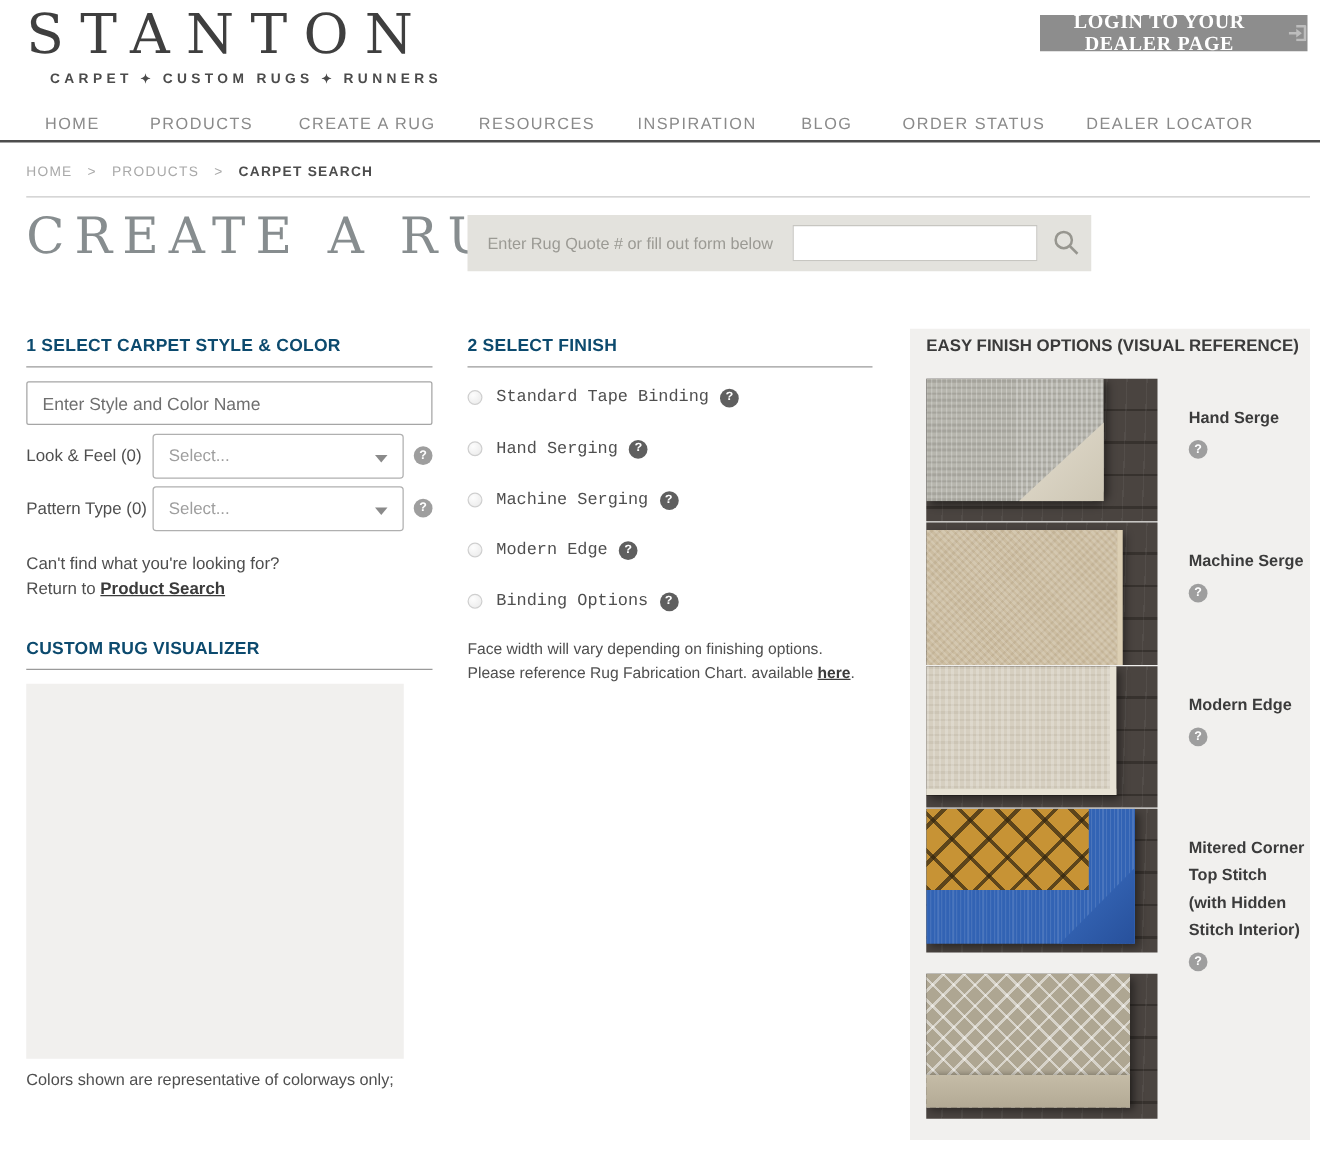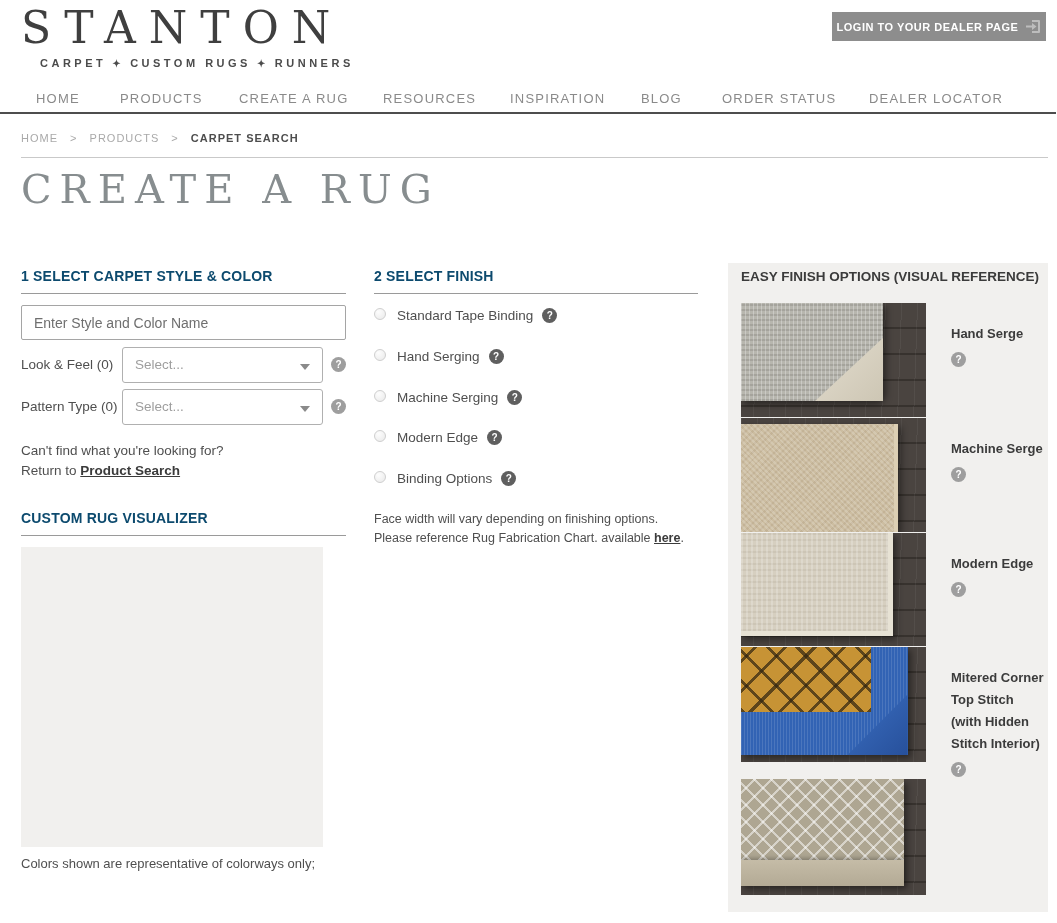--- a/index.html
+++ b/index.html
@@ -8,22 +8,22 @@
   .page { position:relative; width:1056px; height:923px; background:#fff; overflow:hidden; }
 
   
   .logo { position:absolute; left:21px; top:2px; font-family:"DejaVu Serif", serif;
           font-size:44px; letter-spacing:13px; color:#3f3f3f; font-weight:500; }
   .tagline { position:absolute; left:40px; top:57px; font-size:11px; letter-spacing:3.5px;
              color:#4b4b4b; font-weight:600; }
   .tag-sep { color:#4b4b4b; margin:0 6px; font-size:10px; }
   .login-btn { position:absolute; left:832px; top:12px; width:214px; height:29px;
                background:#8d8d8d; border:none; color:#ffffff; font-weight:700;
-               font-size:11px; letter-spacing:0.5px; display:flex; align-items:center;
-               justify-content:center; gap:8px; cursor:pointer; font-family:Liberation Sans, sans-serif; }
+               font-size:16px; letter-spacing:0.5px; display:flex; align-items:center;
+               justify-content:center; gap:8px; cursor:pointer; font-family:Liberation Serif, serif; }
   .login-icon { display:inline-flex; }
 
   
   .nav { position:absolute; top:91px; left:0; width:100%; height:22px; }
   .nav a { position:absolute; top:0; font-size:13px; letter-spacing:1.2px; color:#8a8a8a;
            text-decoration:none; }
   .nav-rule { position:absolute; top:112px; left:0; width:1057px; height:2px; background:#4d4d4d; }
 
   
   .breadcrumb { position:absolute; left:21px; top:132px; font-size:11px; letter-spacing:1px;
@@ -71,22 +71,22 @@
   .field-row .qicon { position:absolute; left:310px; top:10px; }
   .help-text { position:absolute; left:21px; top:429px; font-size:13.5px; color:#4f4f4f;
                line-height:20px;margin-top:12px; }
   .help-link { color:#3b3b3b; font-weight:700; text-decoration:underline; }
   .vis-heading { position:absolute; left:21px; top:510px; width:325px; }
   .vis-box { position:absolute; left:21px; top:547px; width:302px; height:300px; background:#f1f0ee; }
   .vis-note { position:absolute; left:21px; top:856px; font-size:13px; color:#4f4f4f; }
 
   
   .col2-heading { position:absolute; left:374px; top:268px; width:324px; }
-  .finish-option { position:absolute; left:374px; height:20px; display:flex; align-items:flex-start;
-                   gap:9px; cursor:pointer; }
+  .finish-option { position:absolute; left:374px; height:20px; display:flex; align-items:center;
+                   gap:9px; cursor:pointer;font-family:Liberation Mono, monospace; }
   .radio { width:12px; height:12px; border-radius:50%; border:1px solid #cfcfcf;
            background:radial-gradient(circle at 35% 30%, #fdfdfd, #e9e9e9); flex:0 0 auto; }
   .finish-option .olabel { font-size:13.5px; color:#4f4f4f; padding-left:2px; }
   .finish-note { position:absolute; left:374px; top:510px; font-size:12.5px; color:#4f4f4f;
                  line-height:19px; }
   .finish-note .note-link { color:#3b3b3b; font-weight:700; text-decoration:underline; }
 
   
   .panel { position:absolute; left:728px; top:263px; width:320px; height:649px; background:#f1f0ee;padding-left:36px; }
   .panel-heading { position:absolute; left:13px; top:6px; font-size:13.5px; font-weight:700;
@@ -174,20 +174,32 @@
   <div class="breadcrumb">
     <a href="#" class="crumb">HOME</a>
     <span class="sep">&gt;</span>
     <a href="#" class="crumb">PRODUCTS</a>
     <span class="sep">&gt;</span>
     <span class="crumb current">CARPET SEARCH</span>
   </div>
   <div class="crumb-rule"></div>
 
   <div class="page-title">CREATE A RUG</div>
+  <div class="quote-bar">
+    <span class="quote-label">Enter Rug Quote # or fill out form below</span>
+    <input class="quote-input" type="text" value="" style="">
+    <button class="quote-search-btn">
+      <span>
+        <svg width="22" height="22" viewBox="0 0 22 22">
+            <circle cx="9" cy="9" r="6.5" fill="none" stroke="#97968f" stroke-width="2"></circle>
+            <line x1="14" y1="14" x2="20" y2="20" stroke="#97968f" stroke-width="2"></line>
+          </svg>
+      </span>
+    </button>
+  </div>
 
   <div class="sec-heading col1-heading">1 SELECT CARPET STYLE &amp; COLOR</div>
   <input class="style-input" type="text" placeholder="Enter Style and Color Name" style="">
 
   <div class="field-row" style="top:347px">
     <span class="flabel">Look &amp; Feel (0)</span>
     <div class="select">
       <span class="sel-value">Select...</span>
       <span class="caret"></span>
     </div>

